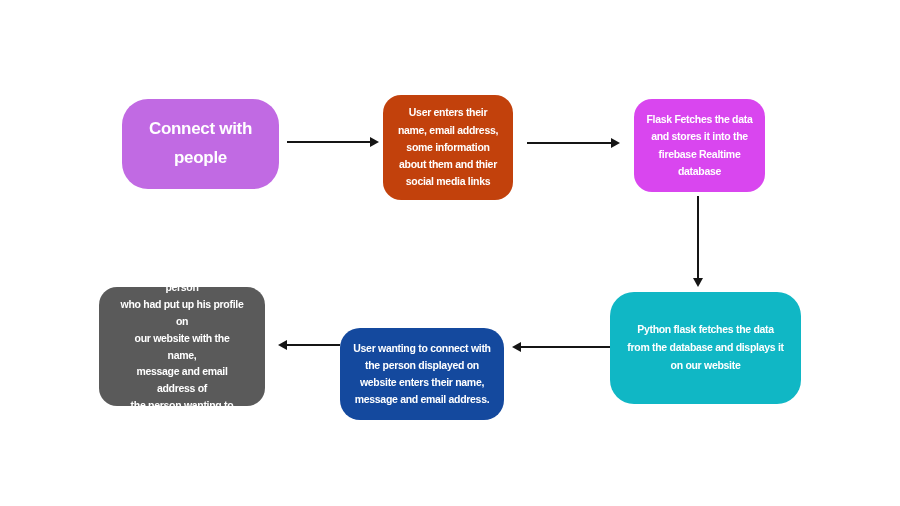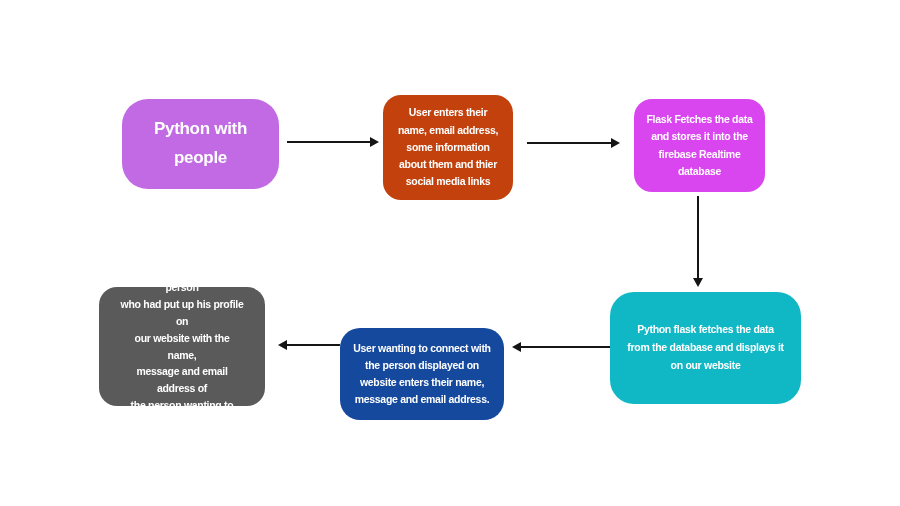--- a/index.html
+++ b/index.html
@@ -59,21 +59,21 @@
   .a3 { left:697px; top:196px; height:82px; }
   .a4 { left:521px; top:346px; width:89px; }
   .a5 { left:287px; top:344px; width:53px; }
 </style>
 </head>
 <body>
 
 <div class="canvas">
 
   <div class="node n-connect" style="background: rgb(193, 106, 227);">
-    <span class="node-label">Python with
+    <span class="node-label">Connect with
 people</span>
   </div>
 
   <div class="node n-enter" style="background: #c2410c;">
     <span class="node-label">User enters their
 name, email address,
 some information
 about them and thier
 social media links</span>
   </div>

